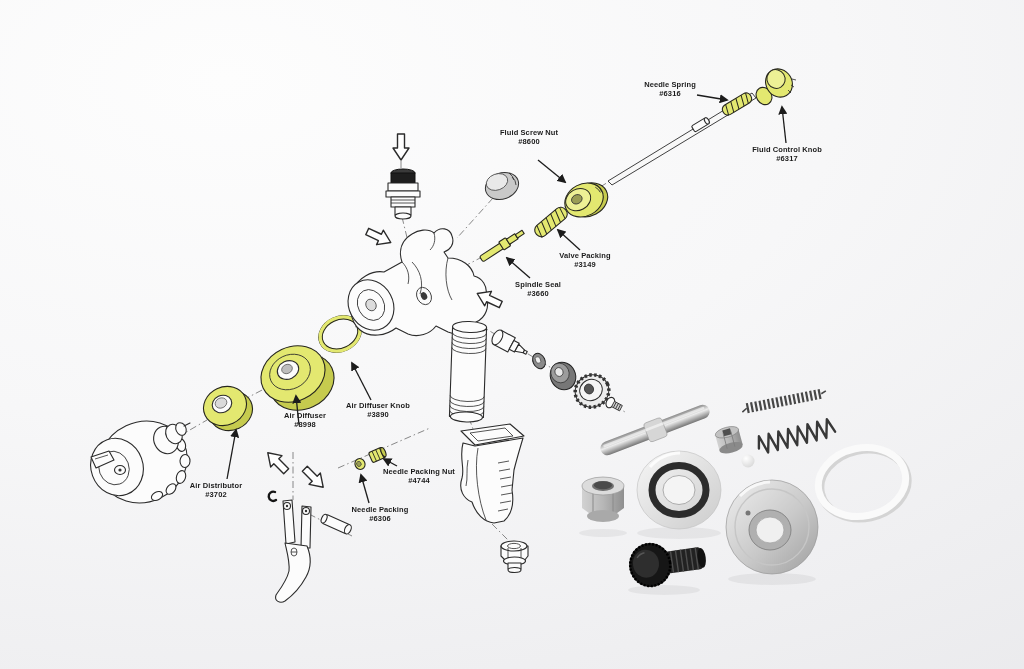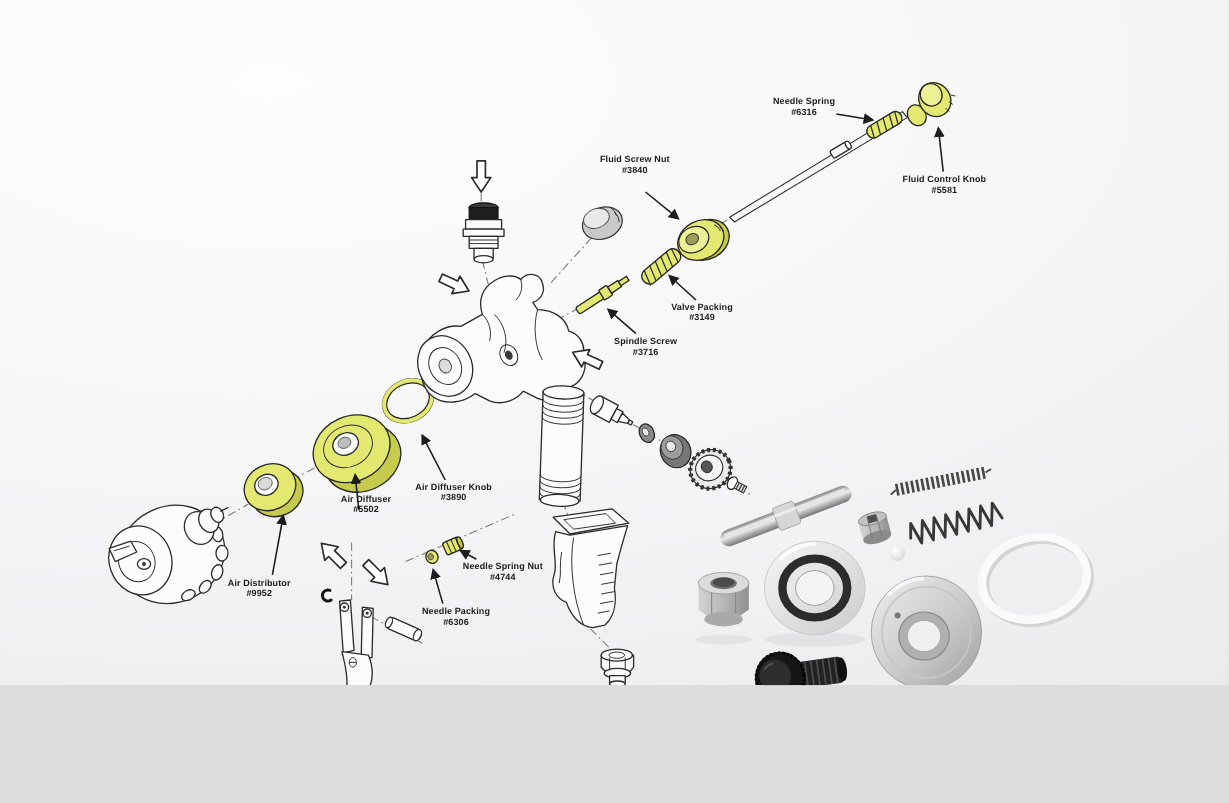--- a/index.html
+++ b/index.html
@@ -1,16 +1,16 @@
 <!DOCTYPE html>
 <html><head>
 <meta charset="utf-8">
 <style>
   html,body{margin:0;padding:0;background:#ddd;}
-  .stage{position:relative;width:1024px;height:571px;overflow:hidden;
+  .stage{position:relative;width:1024px;height:669px;overflow:hidden;
     background:radial-gradient(150% 130% at 22% 12%, #fdfdfd 0%, #f7f7f8 40%, #e7e7ea 100%);}
   .stage > svg{position:absolute;left:0;top:0;}
   .plabel{position:absolute;transform:translateX(-50%);text-align:center;
     font-family:"Liberation Sans",sans-serif;font-size:7.5px;font-weight:bold;
     line-height:1.25;color:#1b1b1b;white-space:nowrap;letter-spacing:.1px;}
   .plabel span{display:block;}
   
   .ln{fill:none;stroke:#2b2b2b;stroke-width:1.1;stroke-linecap:round;stroke-linejoin:round}
   .wf{fill:#fcfcfc;stroke:#2b2b2b;stroke-width:1.1;stroke-linejoin:round}
   .yf{fill:#e3e870;stroke:#26261e;stroke-width:1.1;stroke-linejoin:round}
@@ -377,48 +377,48 @@
     <path d="M369,503 L361,475" marker-end="url(#ah)"></path>
   </g>
 </svg>
 
   <div class="plabel" style="left:670px;top:80px">
     <span>Needle Spring</span>
     <span>#6316</span>
   </div>
   <div class="plabel" style="left:787px;top:145px">
     <span>Fluid Control Knob</span>
-    <span>#5581</span>
+    <span>#6317</span>
   </div>
   <div class="plabel" style="left:529px;top:128px">
     <span>Fluid Screw Nut</span>
-    <span>#3840</span>
+    <span>#8600</span>
   </div>
   <div class="plabel" style="left:585px;top:251px">
     <span>Valve Packing</span>
     <span>#3149</span>
   </div>
   <div class="plabel" style="left:538px;top:280px">
-    <span>Spindle Screw</span>
-    <span>#3716</span>
+    <span>Spindle Seal</span>
+    <span>#3660</span>
   </div>
   <div class="plabel" style="left:378px;top:401px">
     <span>Air Diffuser Knob</span>
     <span>#3890</span>
   </div>
   <div class="plabel" style="left:305px;top:411px">
     <span>Air Diffuser</span>
-    <span>#5502</span>
+    <span>#8998</span>
   </div>
   <div class="plabel" style="left:216px;top:481px">
     <span>Air Distributor</span>
-    <span>#9952</span>
+    <span>#3702</span>
   </div>
   <div class="plabel" style="left:419px;top:467px">
-    <span>Needle Spring Nut</span>
+    <span>Needle Packing Nut</span>
     <span>#4744</span>
   </div>
   <div class="plabel" style="left:380px;top:505px">
     <span>Needle Packing</span>
     <span>#6306</span>
   </div>
 
 </div>
 
 </body></html>

